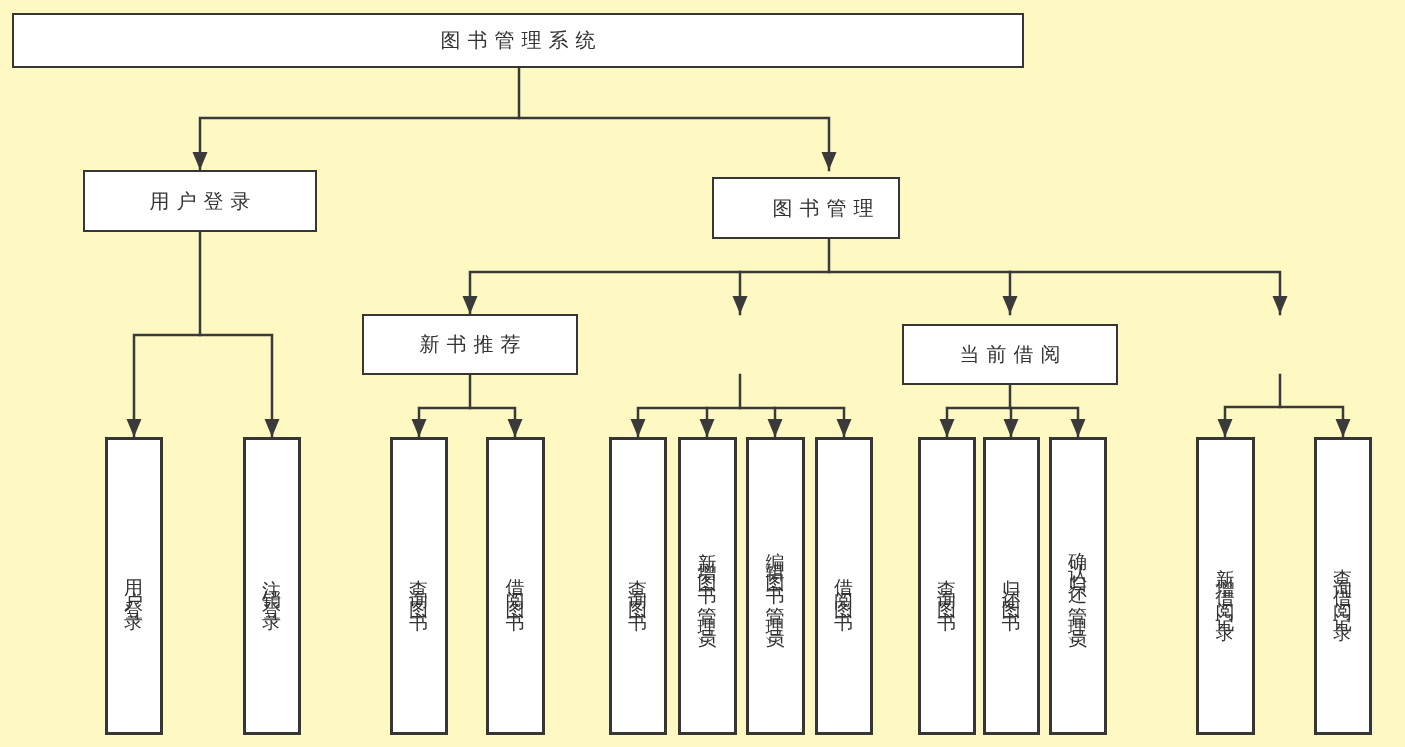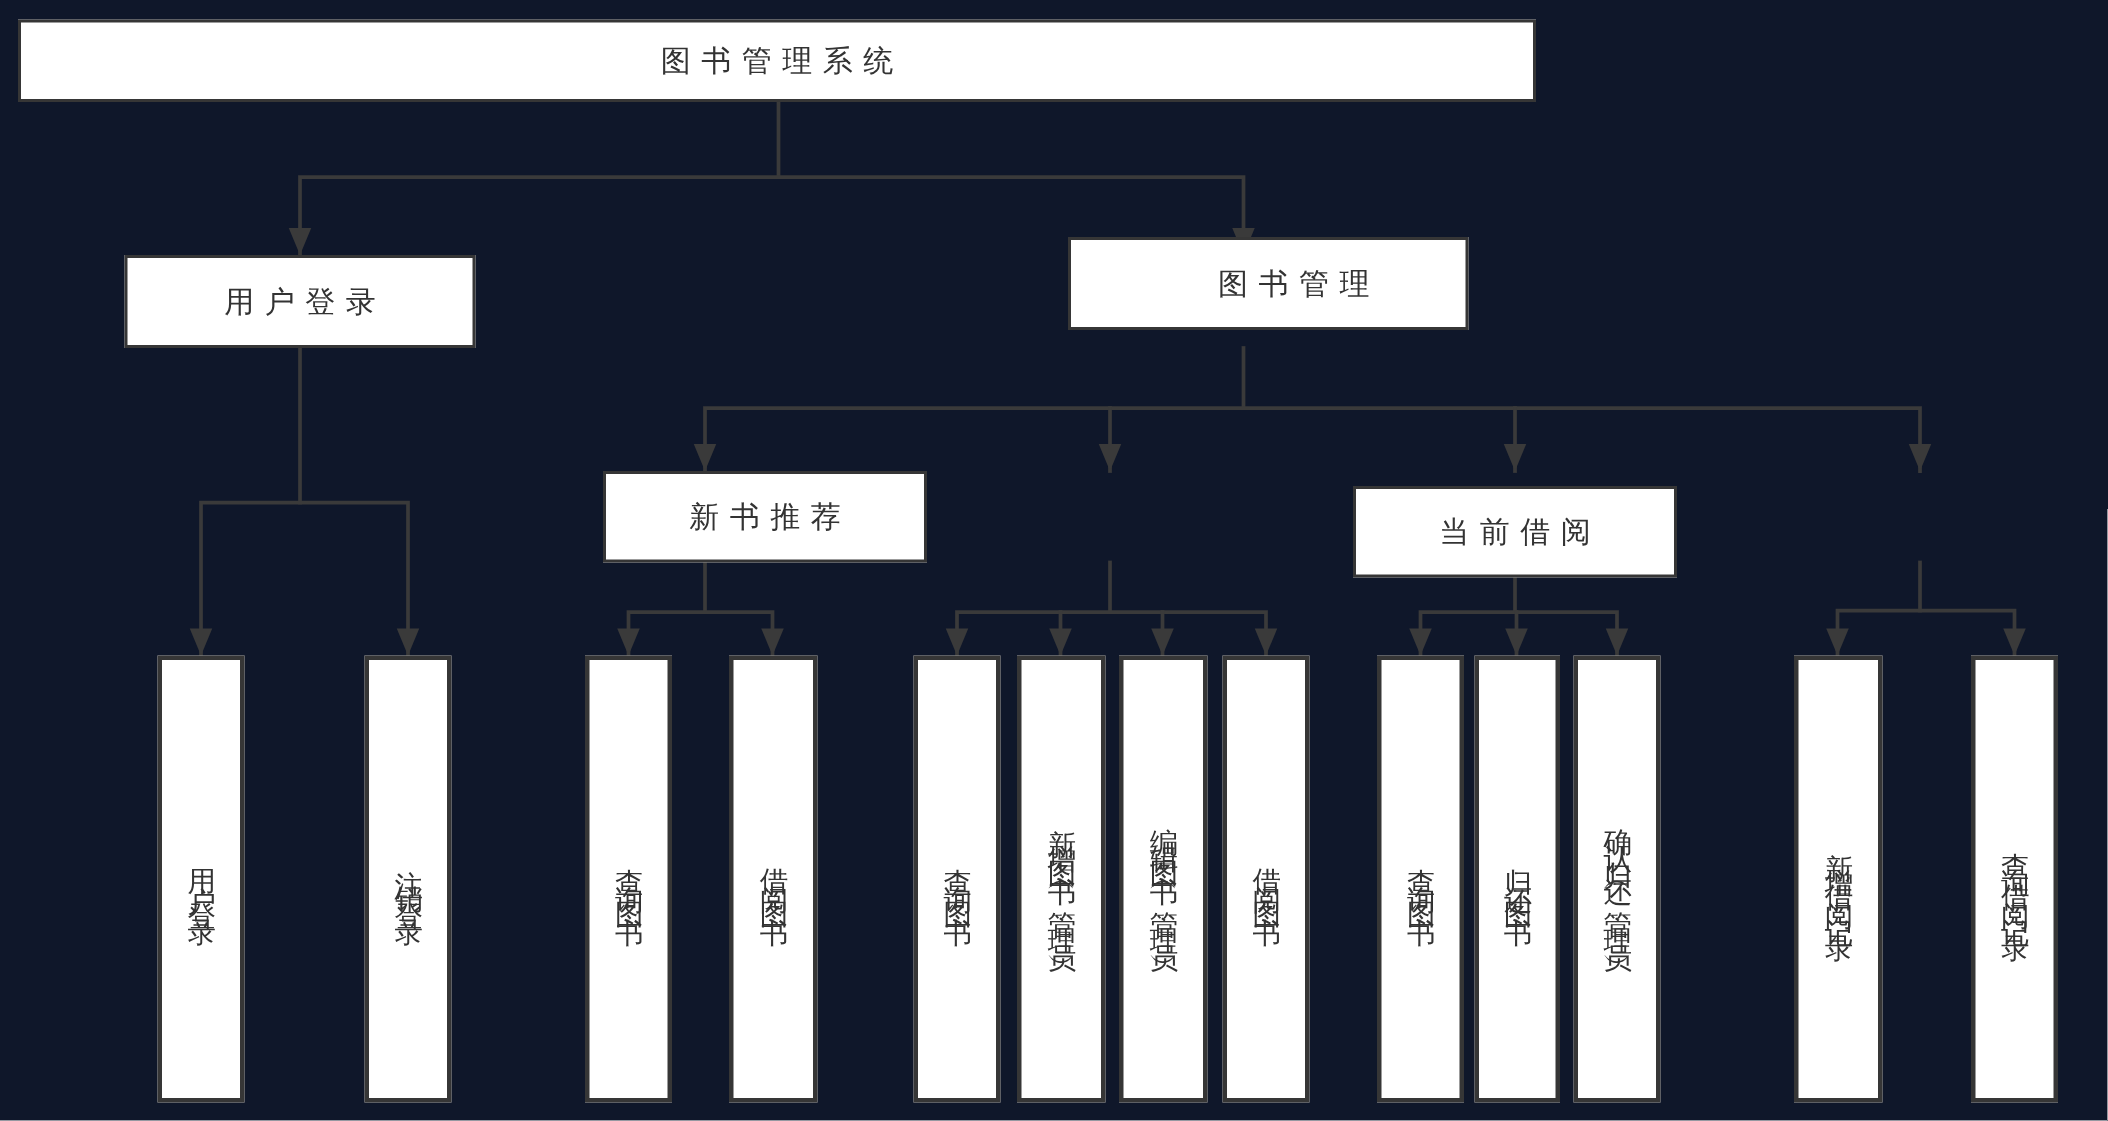--- a/index.html
+++ b/index.html
@@ -1,19 +1,19 @@
 <!DOCTYPE html>
 <html><head>
 <meta charset="utf-8">
 <style>
   html,body{margin:0;padding:0;background:#ffffff;}
   .canvas{
     position:relative;
     width:1405px;height:747px;
-    background:#0f172a;
+    background:#fef9c3;
     font-family:Liberation Sans, sans-serif;
     overflow:hidden;
   }
   .connectors{position:absolute;left:0;top:0;width:1405px;height:747px;}
   .node{
     position:absolute;
     box-sizing:border-box;
     background:#ffffff;
     border:3px solid #363636;
     color:#333333;
@@ -96,23 +96,23 @@
       <path d="M1003.5,419 H1018.5 L1011,437 Z"></path>
       <path d="M1070.5,419 H1085.5 L1078,437 Z"></path>
       <path d="M1217.5,419 H1232.5 L1225,437 Z"></path>
       <path d="M1335.5,419 H1350.5 L1343,437 Z"></path>
     </g>
   </svg>
 
   <div class="node h" style="left:12px;top:13px;width:1012px;height:55px;">图书管理系统</div>
 
   <div class="node h" style="left:83px;top:170px;width:234px;height:62px;">用户登录</div>
-  <div class="node h" style="left:712px;top:158px;width:267px;height:62px;padding-left:34px;">图书管理</div>
+  <div class="node h" style="left:712px;top:177px;width:188px;height:62px;padding-left:34px;">图书管理</div>
 
-  <div class="node h" style="left:362px;top:314px;width:216px;height:61px;margin-left:40px;">新书推荐</div>
+  <div class="node h" style="left:362px;top:314px;width:216px;height:61px;">新书推荐</div>
   <div class="node h" style="left:902px;top:324px;width:216px;height:61px;">当前借阅</div>
 
   <div class="node v" style="left:105px;top:437px;width:58px;height:298px;">用户登录</div>
   <div class="node v" style="left:243px;top:437px;width:58px;height:298px;">注销登录</div>
 
   <div class="node v" style="left:390px;top:437px;width:58px;height:298px;">查询图书</div>
   <div class="node v" style="left:486px;top:437px;width:59px;height:298px;">借阅图书</div>
 
   <div class="node v" style="left:609px;top:437px;width:58px;height:298px;">查询图书</div>
   <div class="node v" style="left:678px;top:437px;width:59px;height:298px;">新增图书（管理员）</div>

